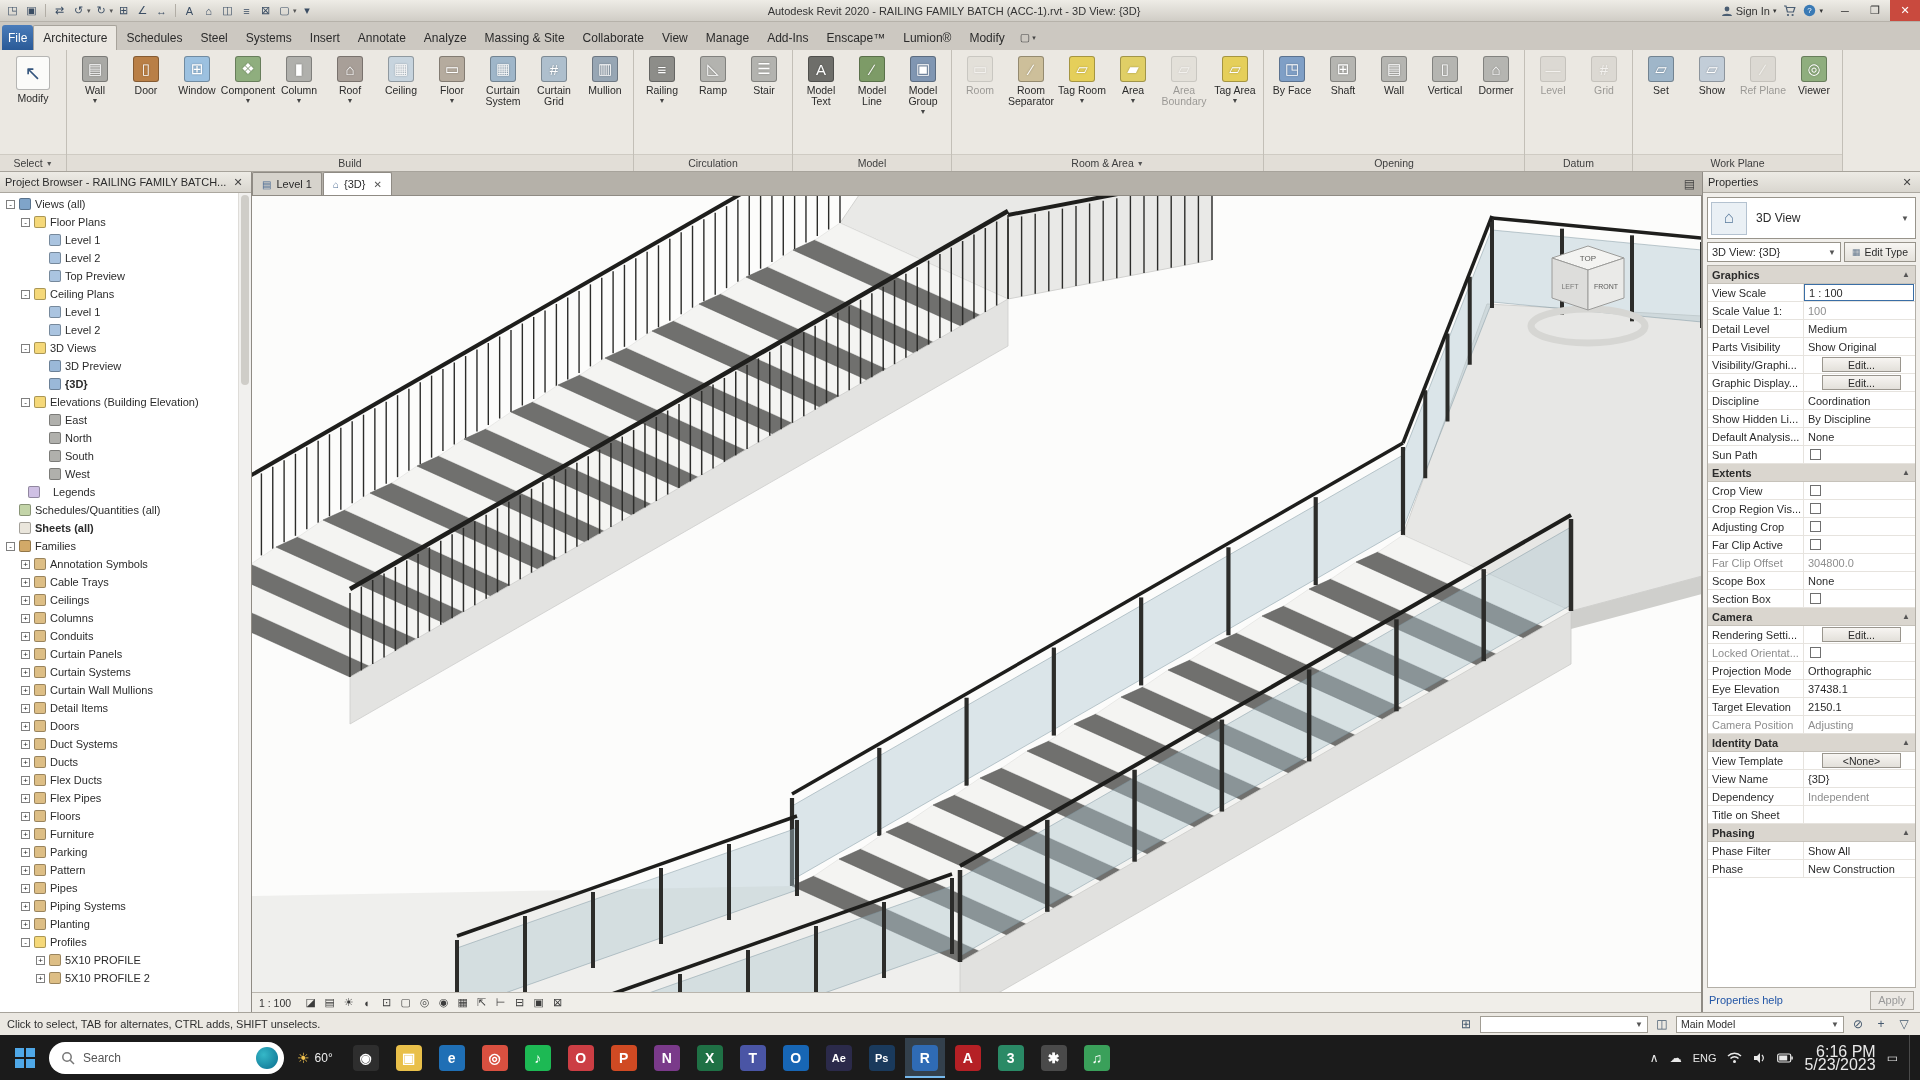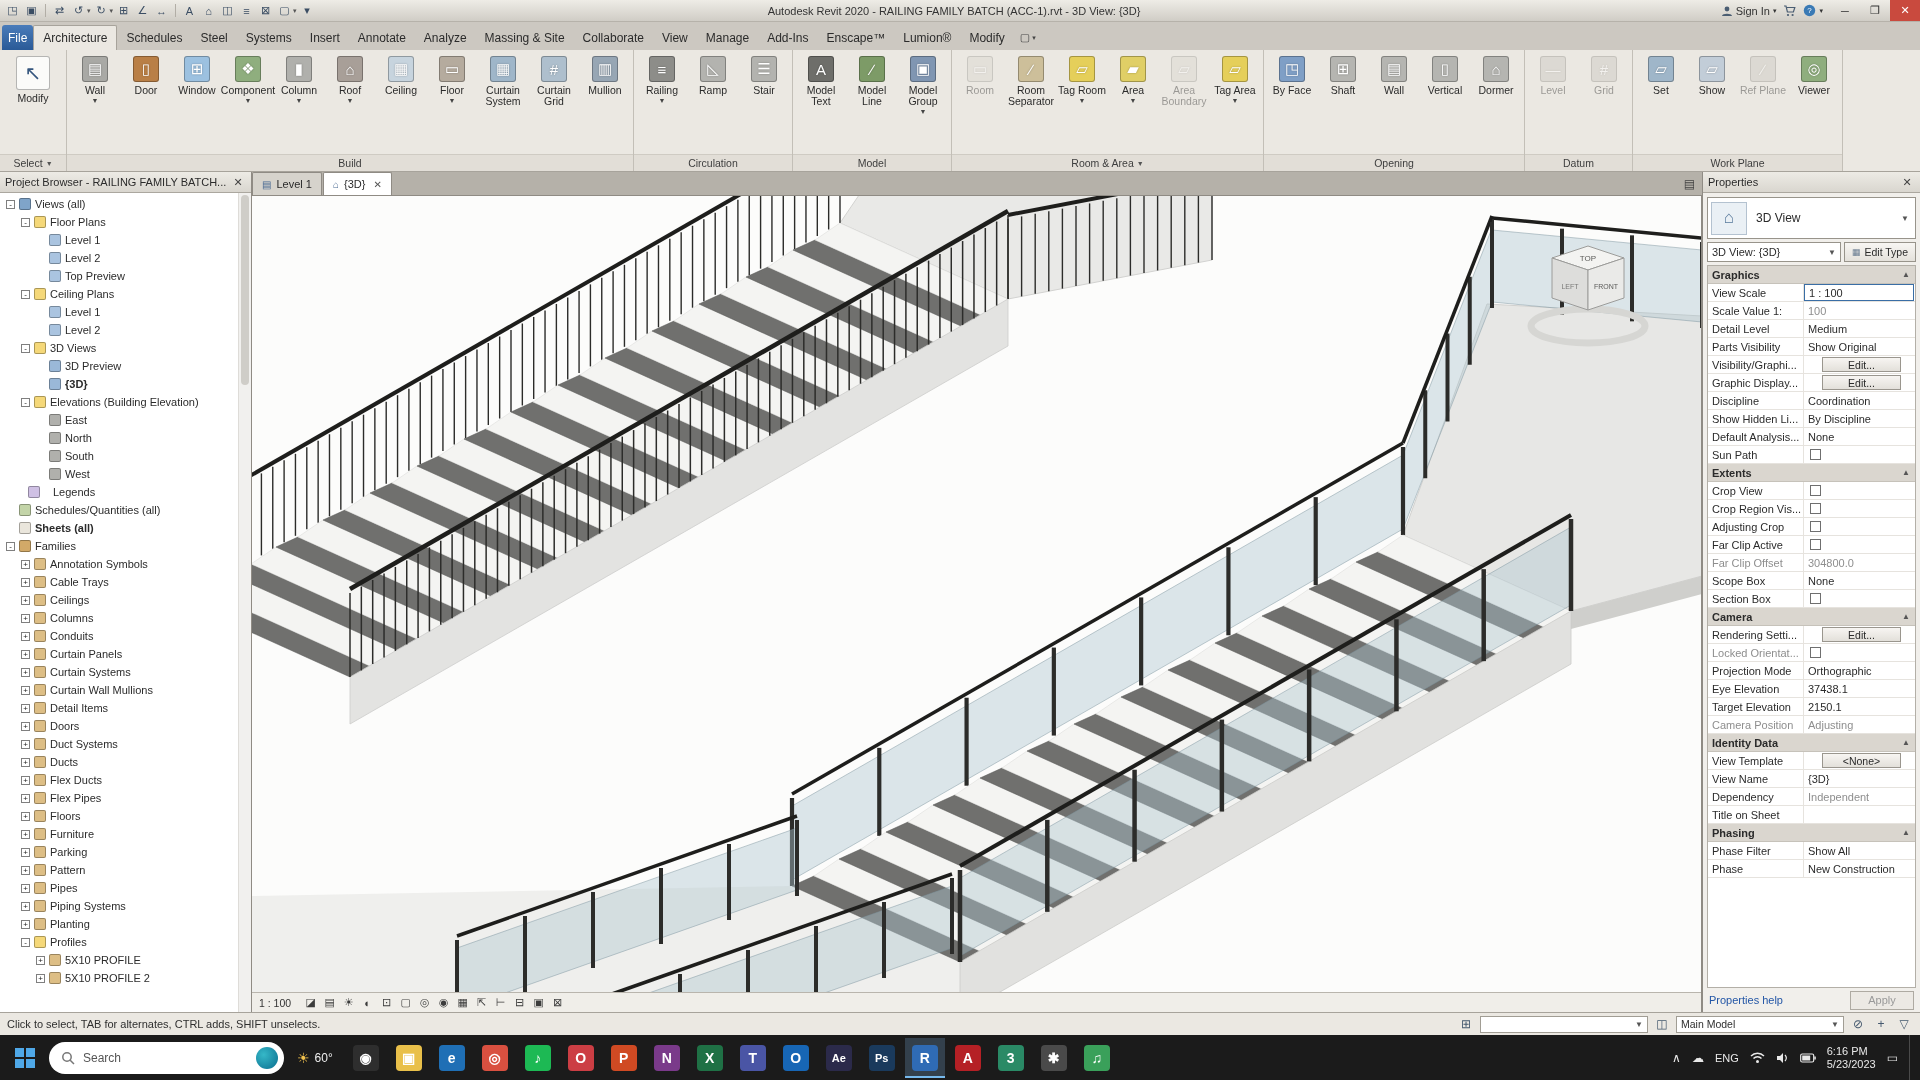--- a/index.html
+++ b/index.html
@@ -78,21 +78,21 @@
 .prow .pl{width:96px;padding-left:4px;border-right:1px solid #e6e3de;overflow:hidden;white-space:nowrap;flex:none;height:100%;display:flex;align-items:center}
 .prow .pv{flex:1;padding-left:4px;overflow:hidden;white-space:nowrap;height:100%;display:flex;align-items:center}
 .prow.group{background:#dad6cf;font-weight:bold;border-bottom:1px solid #c6c2ba;padding-left:4px}
 .prow.group .garr{margin-left:auto;padding-right:5px;font-size:8px;color:#555;font-weight:normal}
 .gray{color:#8e8e8e}
 .pv.vfocus{border:1px solid #3a6ea5;background:#fff;margin:1px 1px 1px 0}
 .pbtn{margin:0 auto;width:74%;height:15px;border:1px solid #9a968e;background:linear-gradient(#f7f5f2,#e3e0da);font-size:10.5px;display:flex;align-items:center;justify-content:center}
 .chk{width:11px;height:11px;border:1px solid #6f6f6f;background:#fff;margin-left:2px}
 .props-footer{height:24px;display:flex;align-items:center;padding:0 6px;flex:none}
 .help-link{color:#2356a6;}
-.apply-btn{margin-left:auto;width:64px;height:19px;border:1px solid #aeaaa2;background:#ecE9e4;color:#999;display:flex;align-items:center;justify-content:center}
+.apply-btn{margin-left:auto;width:44px;height:19px;border:1px solid #aeaaa2;background:#ecE9e4;color:#999;display:flex;align-items:center;justify-content:center}
 
 .statusbar{position:absolute;left:0;right:0;top:1012px;height:23px;background:#ebe8e2;border-top:1px solid #a7a39b;display:flex;align-items:center;padding:0 7px;font-size:11px;color:#2f2f2f}
 .s-right{margin-left:auto;display:flex;align-items:center;gap:5px}
 .s-ic{width:18px;height:17px;display:flex;align-items:center;justify-content:center;color:#44586e;font-size:12px}
 .s-combo{width:168px;height:17px;background:#fff;border:1px solid #a19d94;display:flex;align-items:center;padding:0 4px;font-size:10.5px}
 .s-combo .ca{margin-left:auto;font-size:8px;color:#555}
 
 .taskbar{position:absolute;left:0;right:0;top:1035px;height:45px;background:#1b1b1b;display:flex;align-items:center;gap:3px;padding-left:4px}
 .tb-item{height:40px;display:flex;align-items:center;justify-content:center}
 .start{width:42px}
@@ -100,21 +100,21 @@
 .startlogo div{background:#4fa8e8}
 .searchpill{width:235px;height:32px;background:#fff;border-radius:16px;display:flex;align-items:center;gap:8px;padding:0 6px 0 12px;color:#555;font-size:12px}
 .searchpill .bing{margin-left:auto;width:22px;height:22px;border-radius:50%;background:radial-gradient(circle at 35% 35%,#35b8c8,#0a6e8f)}
 .weather{display:flex;align-items:center;gap:5px;color:#eee;font-size:12px;padding:0 10px}
 .weather .sun{color:#f2c24d;font-size:14px}
 .app{width:40px;position:relative}
 .app .tile{width:26px;height:26px;border-radius:4px;display:flex;align-items:center;justify-content:center;font-size:14px;font-weight:bold;color:#fff}
 .app.active{background:#33404c;box-shadow:inset 0 -2px 0 #76b9ed}
 .tray{margin-left:auto;display:flex;align-items:center;gap:11px;color:#e9e9e9;font-size:11px;padding-right:6px}
 .tray .tglyph{font-size:12px}
-.clock{font-size:11px;line-height:13px}
+.clock{text-align:right;font-size:16px;line-height:13px}
 .showdesk{width:5px;height:45px;border-left:1px solid #4a4a4a}
 </style>
 </head>
 <body>
 
 <div class="titlebar">
   <div class="qat" id="qat">
       <span class="ic">◳</span>
       <span class="ic">▣</span>
       <span class="sep"></span>

